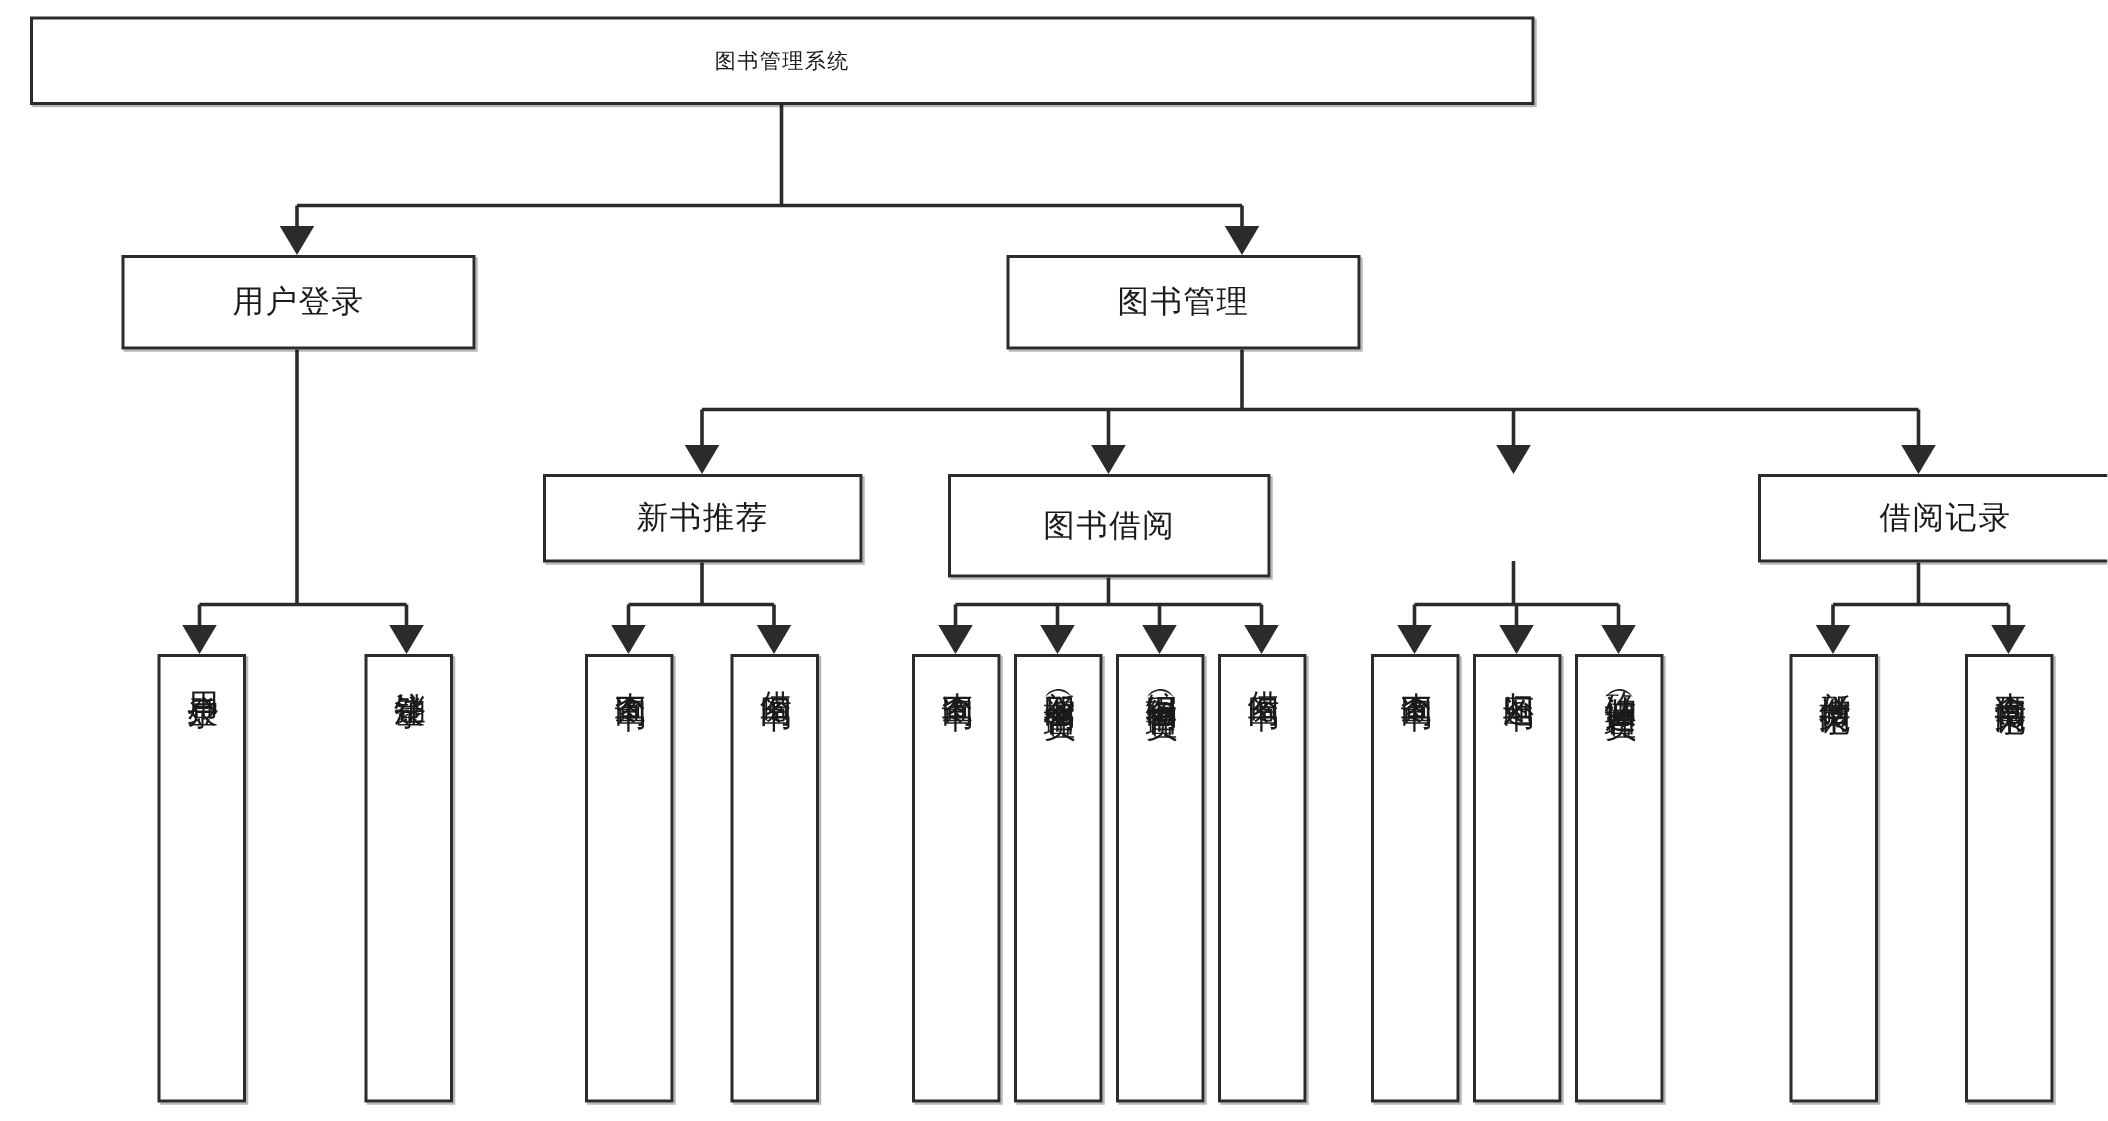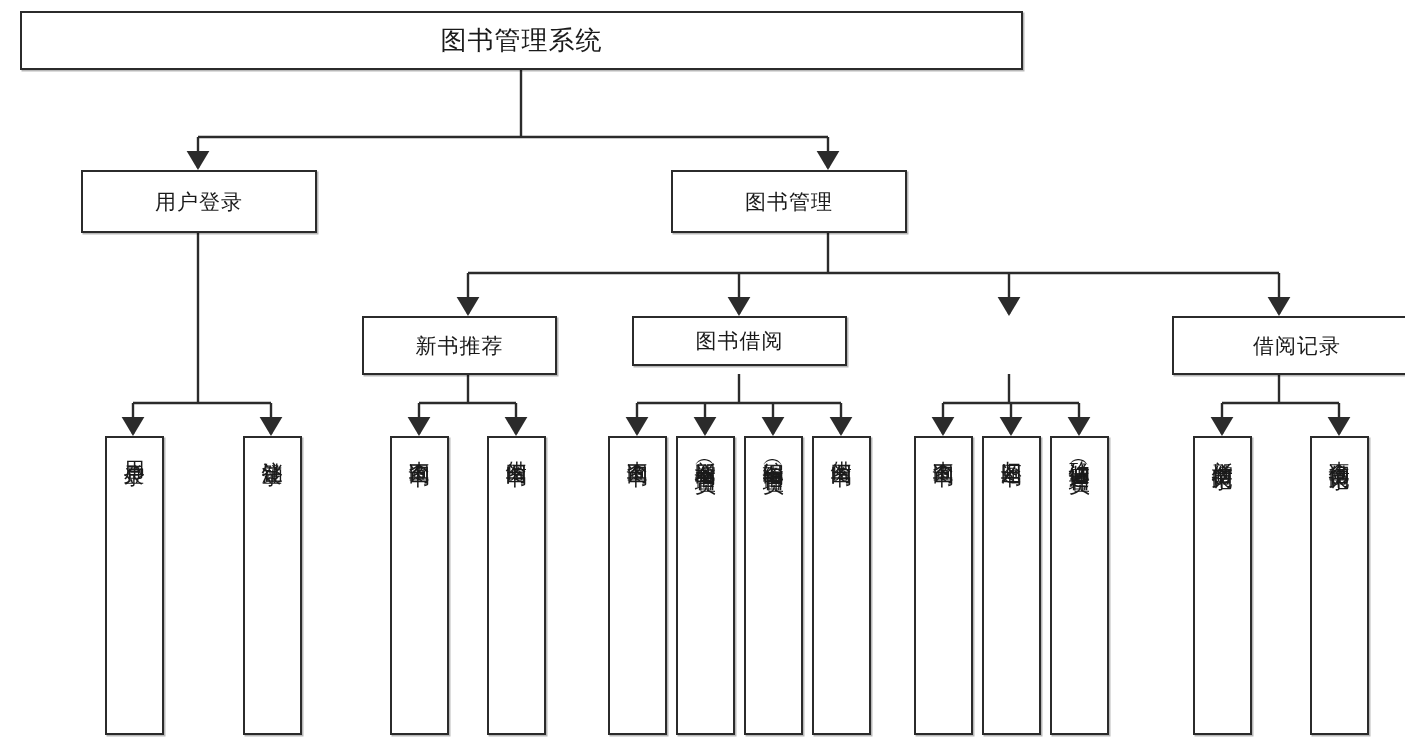--- a/index.html
+++ b/index.html
@@ -28,21 +28,21 @@
     justify-content: center;
     color: #1a1a1a;
     box-shadow: 1.5px 1.5px 0 0 rgba(0,0,0,0.28);
   }
   .node.h {
     font-size: 21px;
     letter-spacing: 1px;
     line-height: 1.2;
   }
   .node.root {
-    font-size: 26px;
+    font-size: 14px;
   }
   
   .node.v {
     writing-mode: vertical-rl;
     text-orientation: upright;
     align-items: flex-start;
     justify-content: flex-start;
     font-size: 21px;
     line-height: 1.12;
     letter-spacing: 2px;
@@ -135,24 +135,24 @@
     <span>图书管理系统</span>
   </div>
 
   <div class="node h" style="left:81px;  top:170px; width:236px; height:63px;">
     <span>用户登录</span>
   </div>
   <div class="node h" style="left:671px; top:170px; width:236px; height:63px;">
     <span>图书管理</span>
   </div>
 
-  <div class="node h" style="left:362px;  top:316px; width:195px; height:59px;">
+  <div class="node h" style="left:362px;  top:316px; width:213px; height:59px;">
     <span>新书推荐</span>
   </div>
-  <div class="node h" style="left:632px;  top:316px; width:215px; height:50px;">
+  <div class="node h" style="left:632px;  top:316px; width:215px; height:69px;">
     <span>图书借阅</span>
   </div>
   <div class="node h" style="left:1172px; top:316px; width:250px; height:59px;">
     <span>借阅记录</span>
   </div>
 
   <div class="node v" style="left:105px; top:436px; width:59px; height:299px;">
     <span class="vtext">用户登录</span>
   </div>
   <div class="node v" style="left:243px; top:436px; width:59px; height:299px;">

